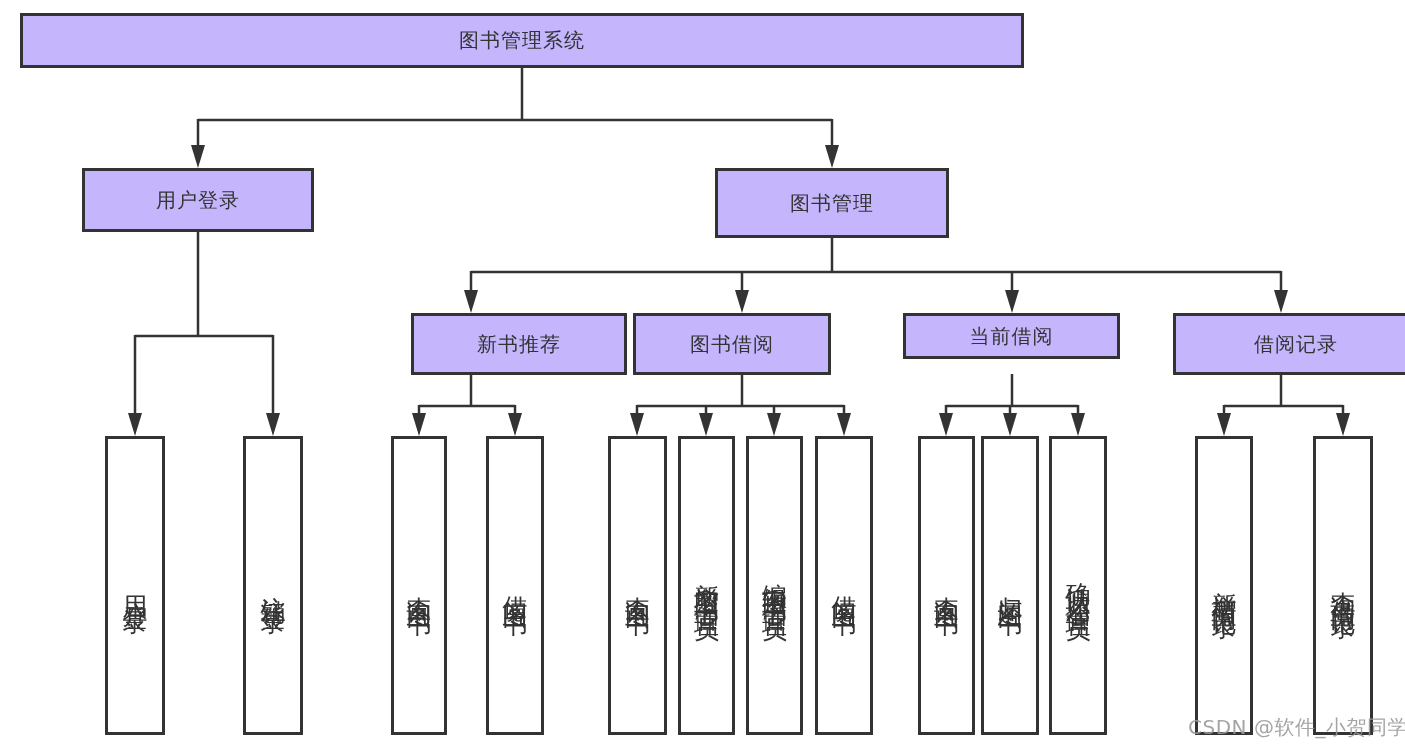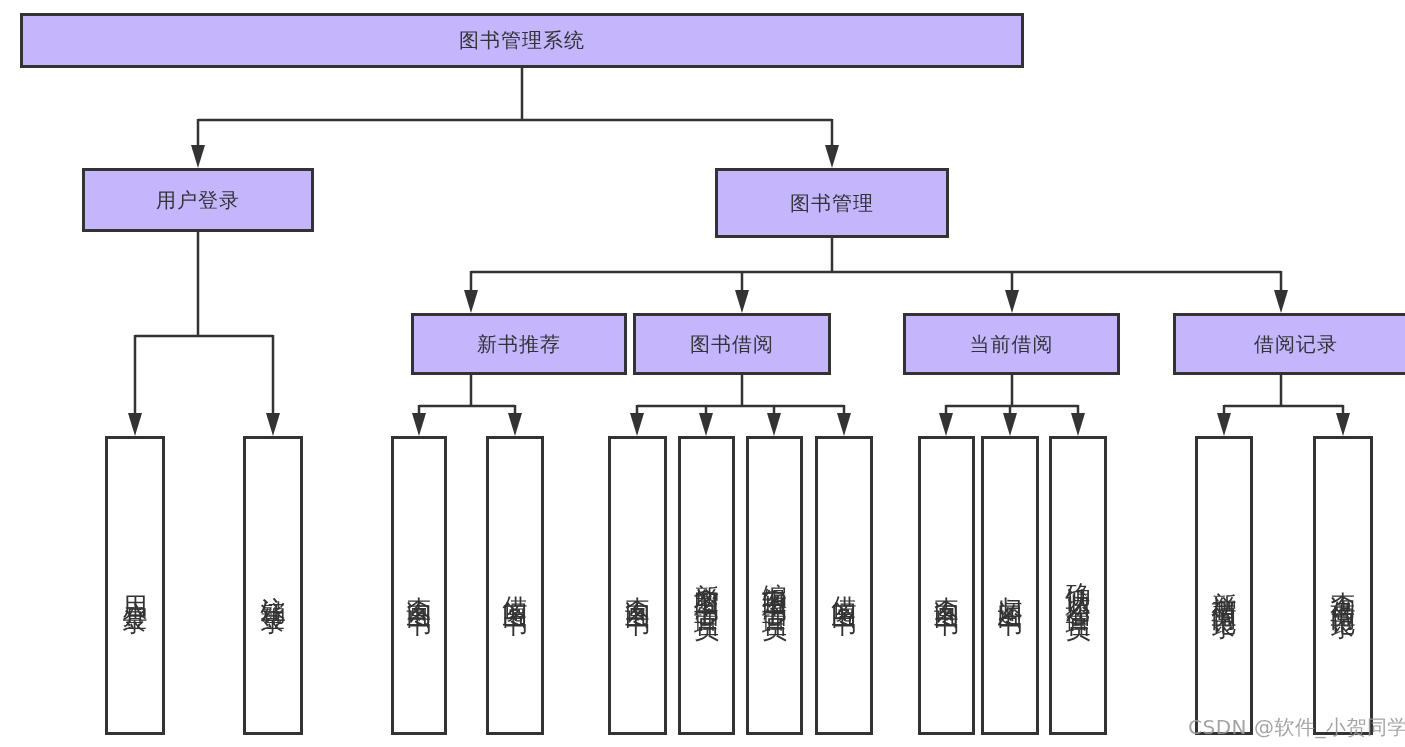--- a/index.html
+++ b/index.html
@@ -134,21 +134,21 @@
     </g>
   </svg>
 
   <div class="hnode" style="left:20px; top:13px; width:1004px; height:55px;">图书管理系统</div>
 
   <div class="hnode" style="left:82px; top:168px; width:232px; height:64px;">用户登录</div>
   <div class="hnode" style="left:715px; top:168px; width:234px; height:70px;">图书管理</div>
 
   <div class="hnode" style="left:363px; top:313px; width:216px; height:62px;margin-left:48px;">新书推荐</div>
   <div class="hnode" style="left:633px; top:313px; width:198px; height:62px;">图书借阅</div>
-  <div class="hnode" style="left:903px; top:313px; width:217px; height:62px;">当前借阅</div>
+  <div class="hnode" style="left:903px; top:313px; width:217px; height:46px;">当前借阅</div>
   <div class="hnode" style="left:1173px; top:313px; width:246px; height:62px;">借阅记录</div>
 
   <div class="vnode" style="left:105px; width:60px;">
     <span class="vtext">用户登录</span>
   </div>
   <div class="vnode" style="left:243px; width:60px;">
     <span class="vtext">注销登录</span>
   </div>
 
   <div class="vnode" style="left:391px; width:56px;">

